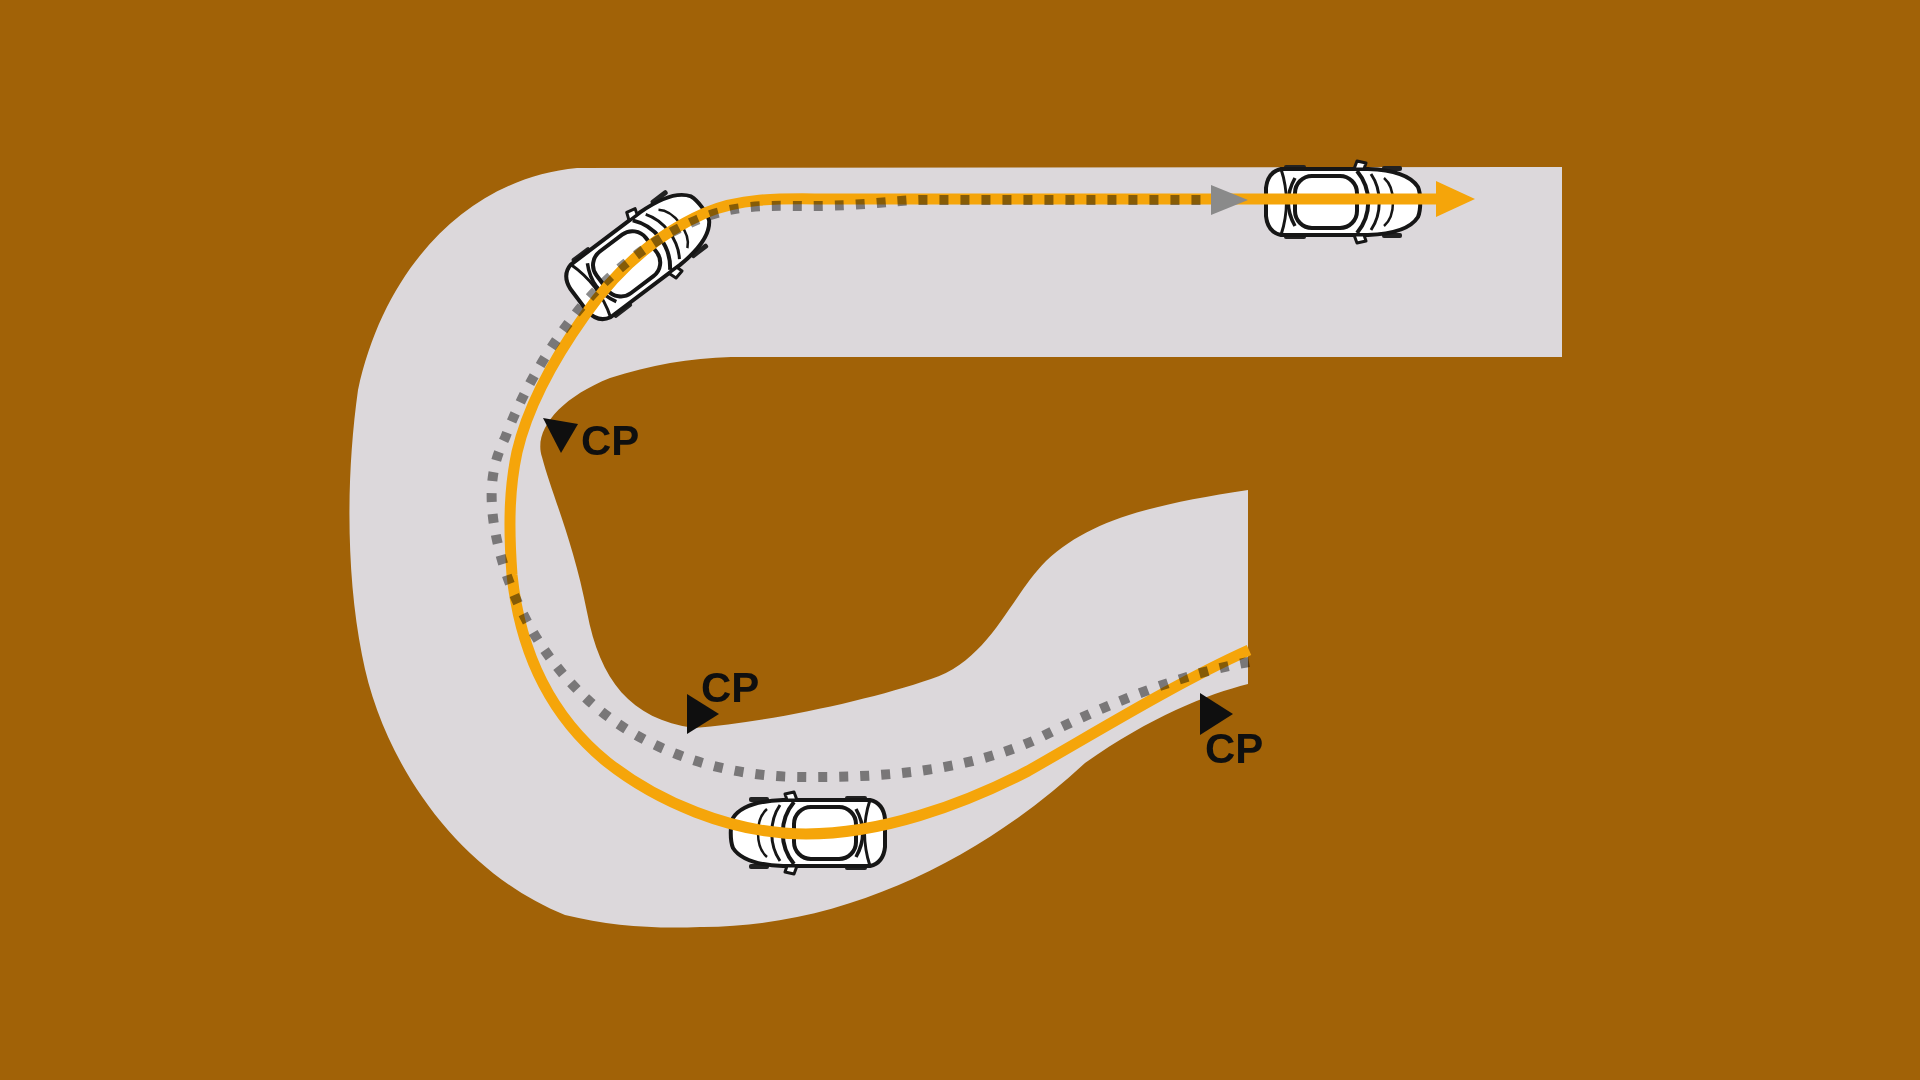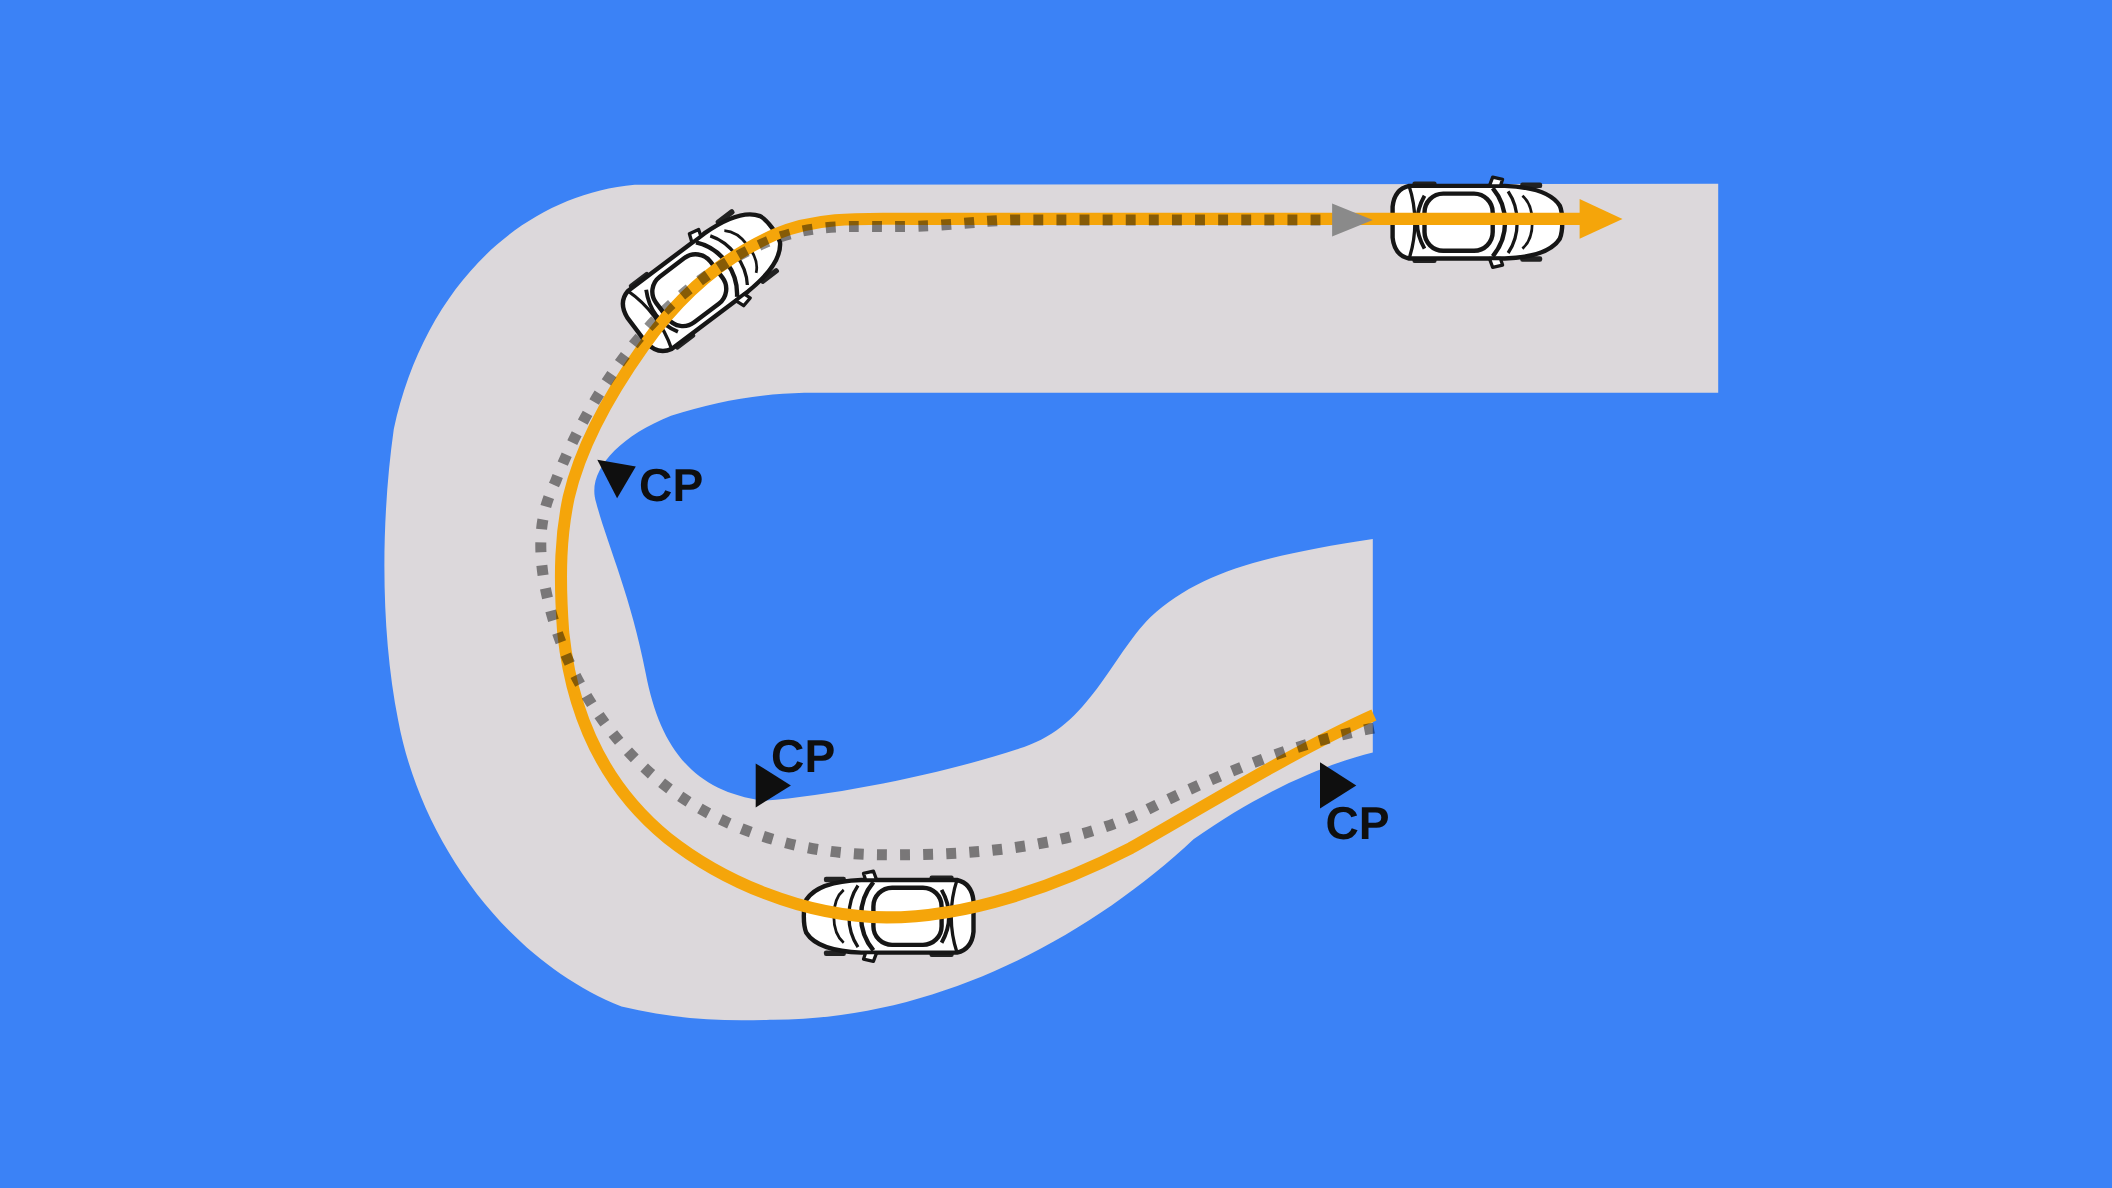--- a/index.html
+++ b/index.html
@@ -1,16 +1,16 @@
 <!DOCTYPE html>
 <html><head>
 <meta charset="utf-8">
 <style>
   html,body{margin:0;padding:0;background:#ffffff;}
-  .stage{position:relative;width:1920px;height:1080px;background:#3b82f6;overflow:hidden;
+  .stage{position:relative;width:1920px;height:1080px;background:#a16207;overflow:hidden;
          font-family:"Liberation Sans", sans-serif;}
   svg{position:absolute;left:0;top:0;}
   .cp-label{font-family:"Liberation Sans", sans-serif;font-size:42px;font-weight:600;}
   .dotted-line{mix-blend-mode:multiply;}
 </style>
 </head>
 <body>
 
 <div class="stage">
   <svg width="1920" height="1080" viewBox="0 0 1920 1080">

